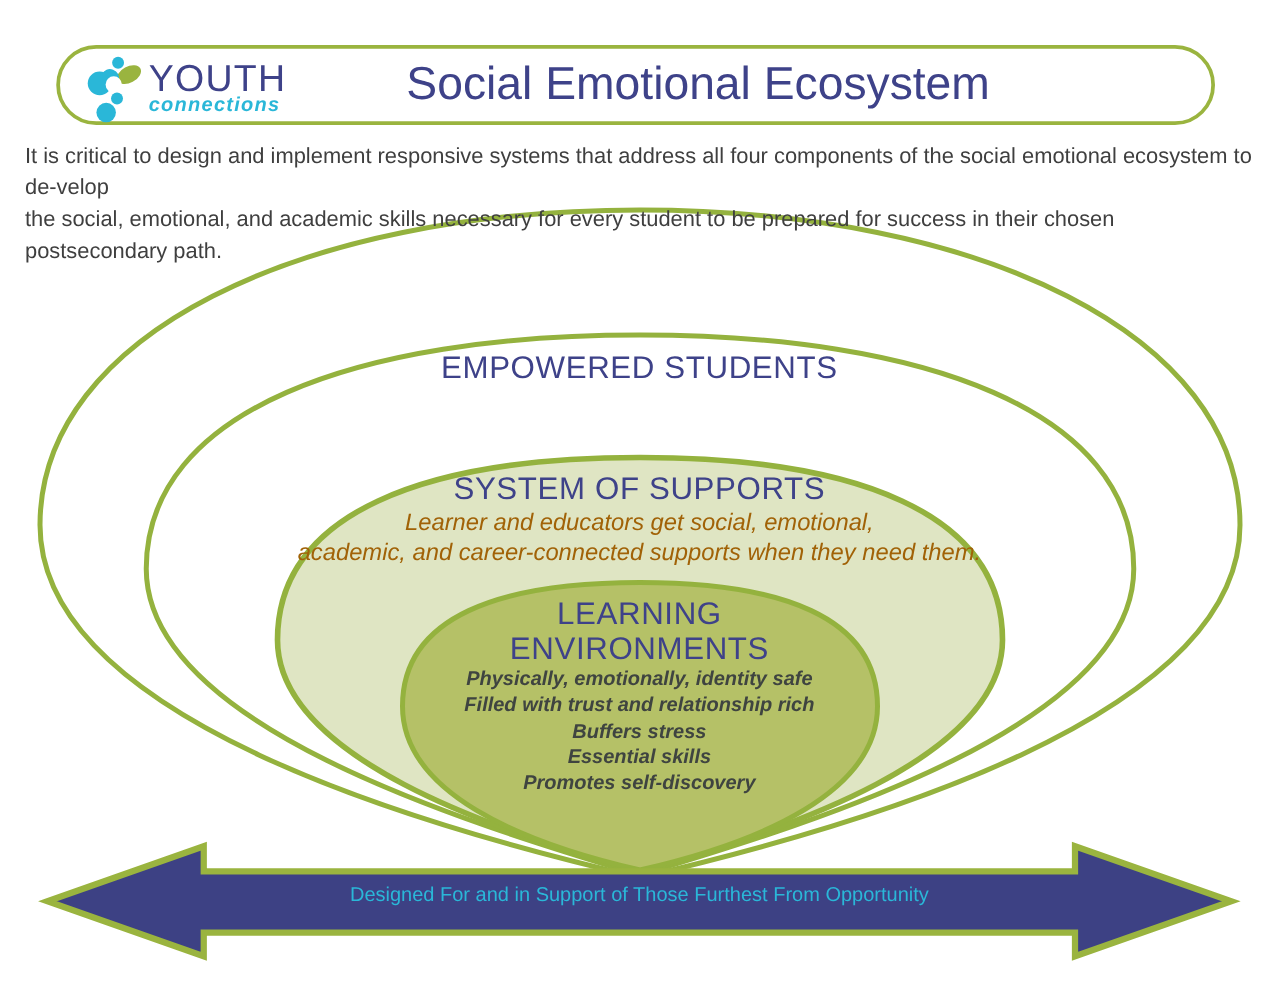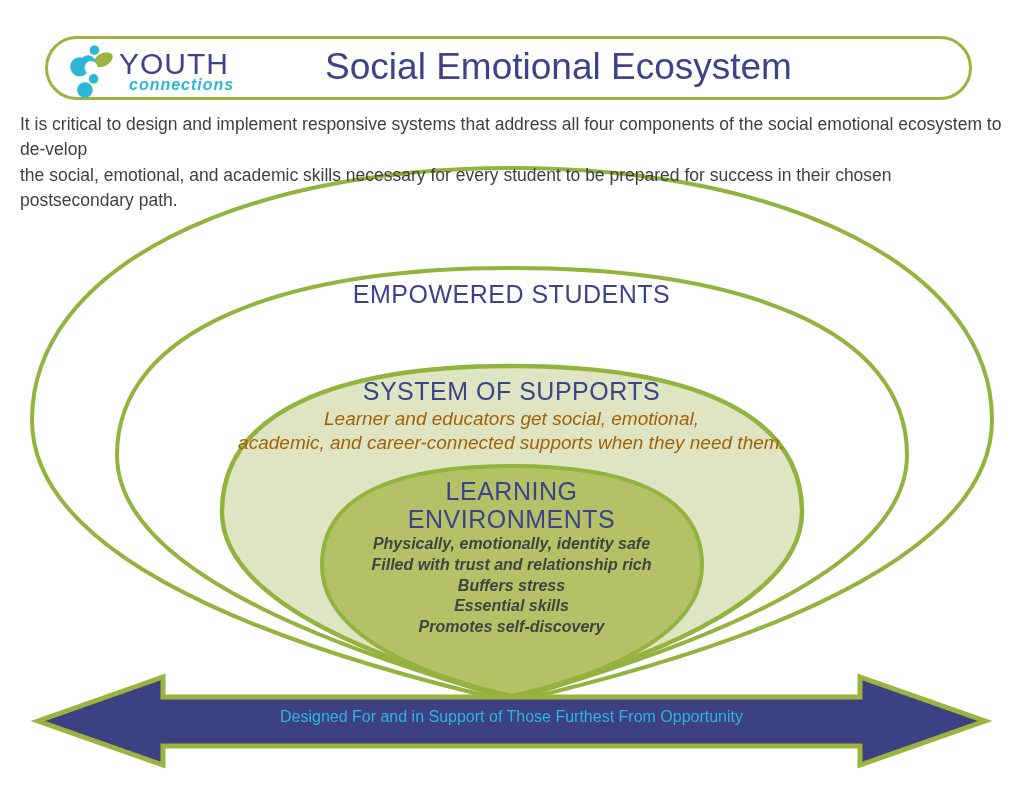--- a/index.html
+++ b/index.html
@@ -8,21 +8,21 @@
 
   
   .header-pill{
     position:absolute;left:45px;top:36px;width:921px;height:58px;
     border:3px solid #9ab43f;border-radius:34px;background:#ffffff;
   }
   .logo{position:absolute;left:17px;top:4px;display:flex;align-items:center;justify-content:center;}
   .logo-mark{width:52px;height:56px;}
   .logo-text{margin-left:2px;line-height:1;}
   .logo-word{font-size:30px;color:#3e4289;letter-spacing:1px;font-weight:400;}
-  .logo-sub{font-size:16px;color:#2ab7d8;font-style:italic;font-weight:700;letter-spacing:1px;margin-top:-2px;margin-left:10px;}
+  .logo-sub{font-size:16px;color:#2ab7d8;font-style:italic;font-weight:700;letter-spacing:1px;margin-top:-2px;}
   .page-title{
     position:absolute;left:160px;right:60px;top:7px;text-align:center;
     font-size:37px;color:#3e4289;font-weight:400;
   }
 
   
   .intro{
     position:absolute;left:20px;right:20px;top:112px;
     font-size:17.5px;color:#3f3f3f;line-height:1.45;
   }

